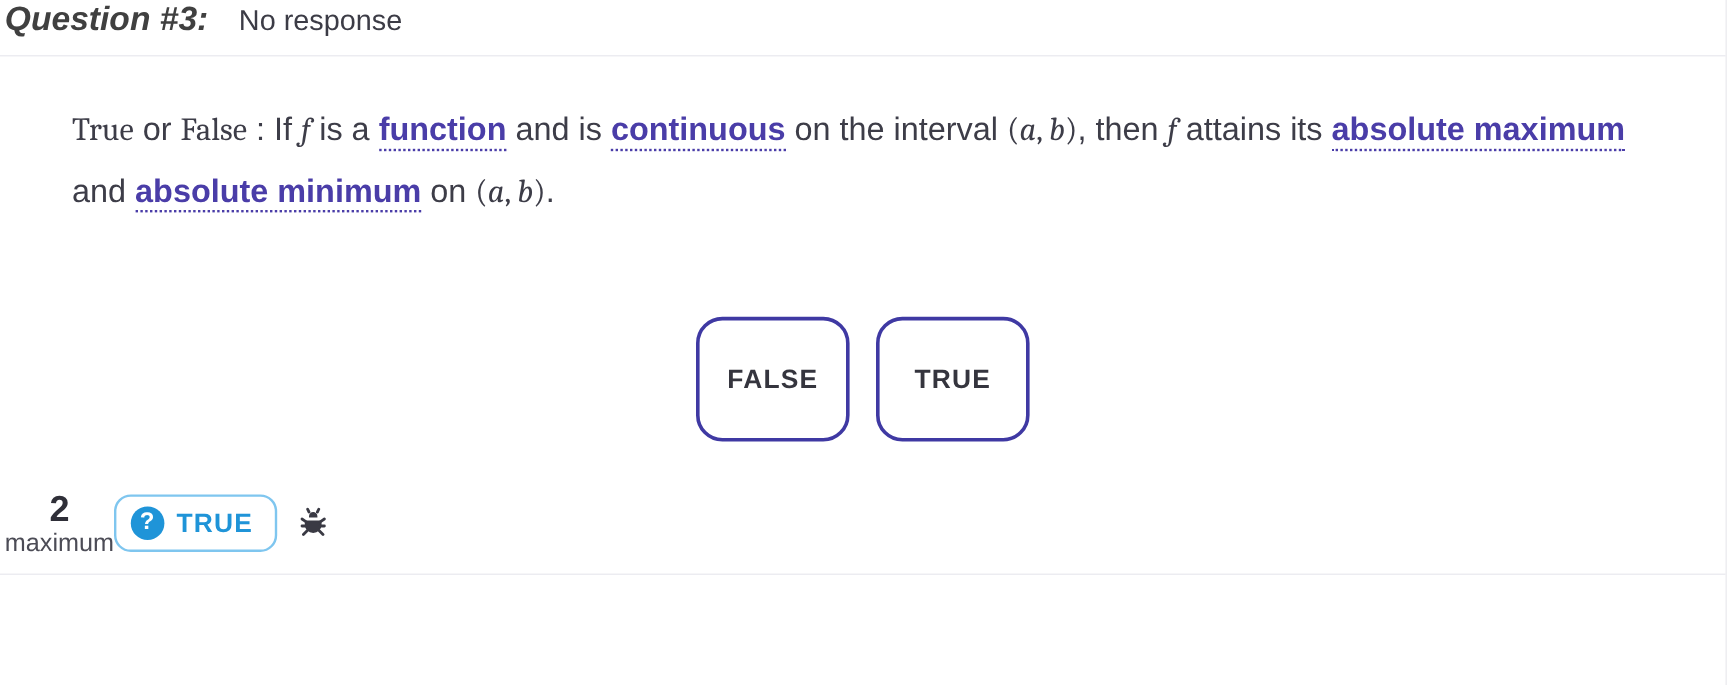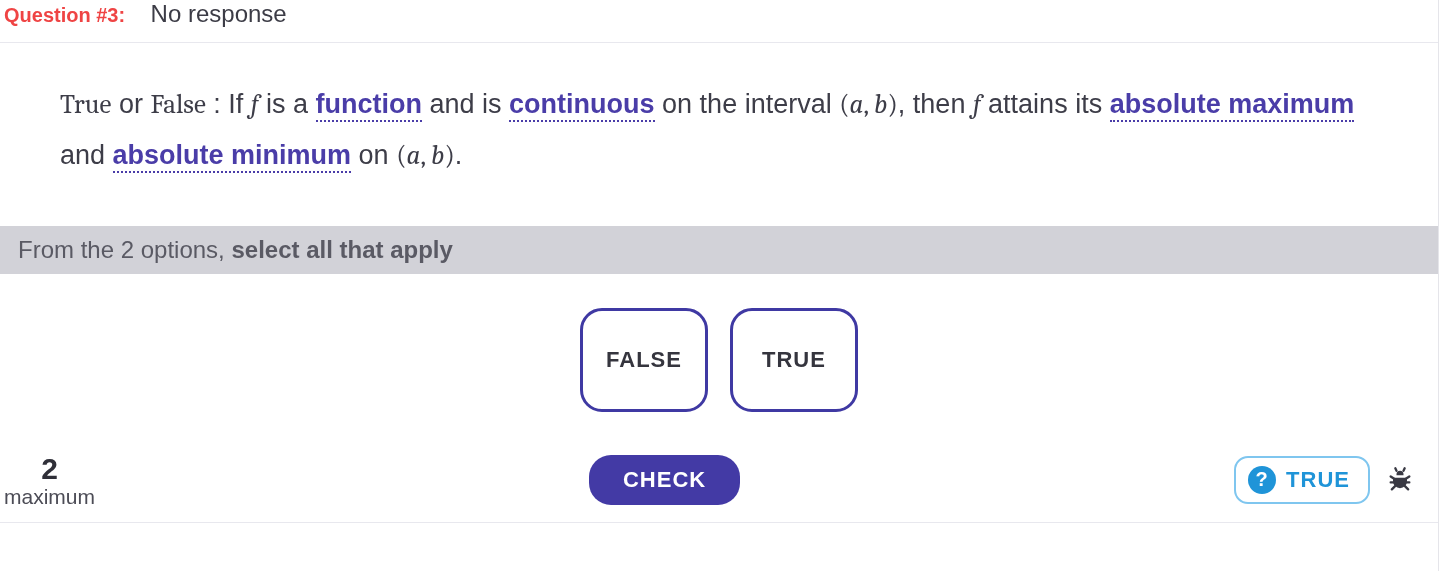--- a/index.html
+++ b/index.html
@@ -17,24 +17,25 @@
     display: flex;
     flex-direction: column;
   }
 
   
   .q-header {
     padding: 0 0 14px 4px;
     border-bottom: 1px solid #e8e8ee;
   }
   .q-title {
-    font-size: 20px;
-    font-weight: 600;
-    color: #ef4444;
+    font-size: 28px;
+    font-weight: 600;
+    color: #404040;
     display: inline;
+    font-style: italic;
   }
   .q-status {
     font-size: 24px;
     font-weight: 400;
     color: #3c3c46;
     display: inline;
     margin-left: 21px;
   }
 
   
@@ -175,40 +176,34 @@
 
   <div class="q-header">
     <span class="q-title">Question #3:</span>
     <span class="q-status">No response</span>
   </div>
 
   <div class="prompt">
     <span class="mathrm">True</span><span> or </span><span class="mathrm">False</span><span> : </span><span>If </span><span class="mathit">f</span><span> is a </span><span class="term">function</span><span> and is </span><span class="term">continuous</span><span> on the interval </span><span class="mathrm">(</span><span class="mathit">a</span><span class="mathrm">, </span><span class="mathit">b</span><span class="mathrm">)</span><span>, then </span><span class="mathit">f</span><span> attains its </span><span class="term">absolute maximum</span><span> and </span><span class="term">absolute minimum</span><span> on </span><span class="mathrm">(</span><span class="mathit">a</span><span class="mathrm">, </span><span class="mathit">b</span><span class="mathrm">)</span><span>.</span>
   </div>
 
-  <div class="instruction-bar">
-    <span>From the 2 options, </span><span class="strong">select all that apply</span>
-  </div>
 
   <div class="options">
     <div class="option-btn">
       <span>FALSE</span>
     </div>
     <div class="option-btn">
       <span>TRUE</span>
     </div>
   </div>
 
   <div class="footer">
     <div class="attempts">
       <div class="count">2</div>
       <div class="label">maximum</div>
-    </div>
-    <div class="footer-center">
-      <button class="check-btn">CHECK</button>
     </div>
     <div class="footer-right">
       <button class="help-btn">
         <span class="help-icon">?</span>
         <span>TRUE</span>
       </button>
       <div class="bug-btn">
         <svg viewBox="0 0 24 24" fill="currentColor">
           <path d="M12 4a3 3 0 0 1 3 3v1h-6V7a3 3 0 0 1 3-3zm-5 6h10a1 1 0 0 1 1 1v2a6 6 0 0 1-12 0v-2a1 1 0 0 1 1-1z"></path>
           <path d="M4 9l3 2M20 9l-3 2M4 14h3M20 14h-3M5 20l3-3M19 20l-3-3M9 4L8 2M15 4l1-2" stroke="currentColor" stroke-width="2" fill="none" stroke-linecap="round"></path>

